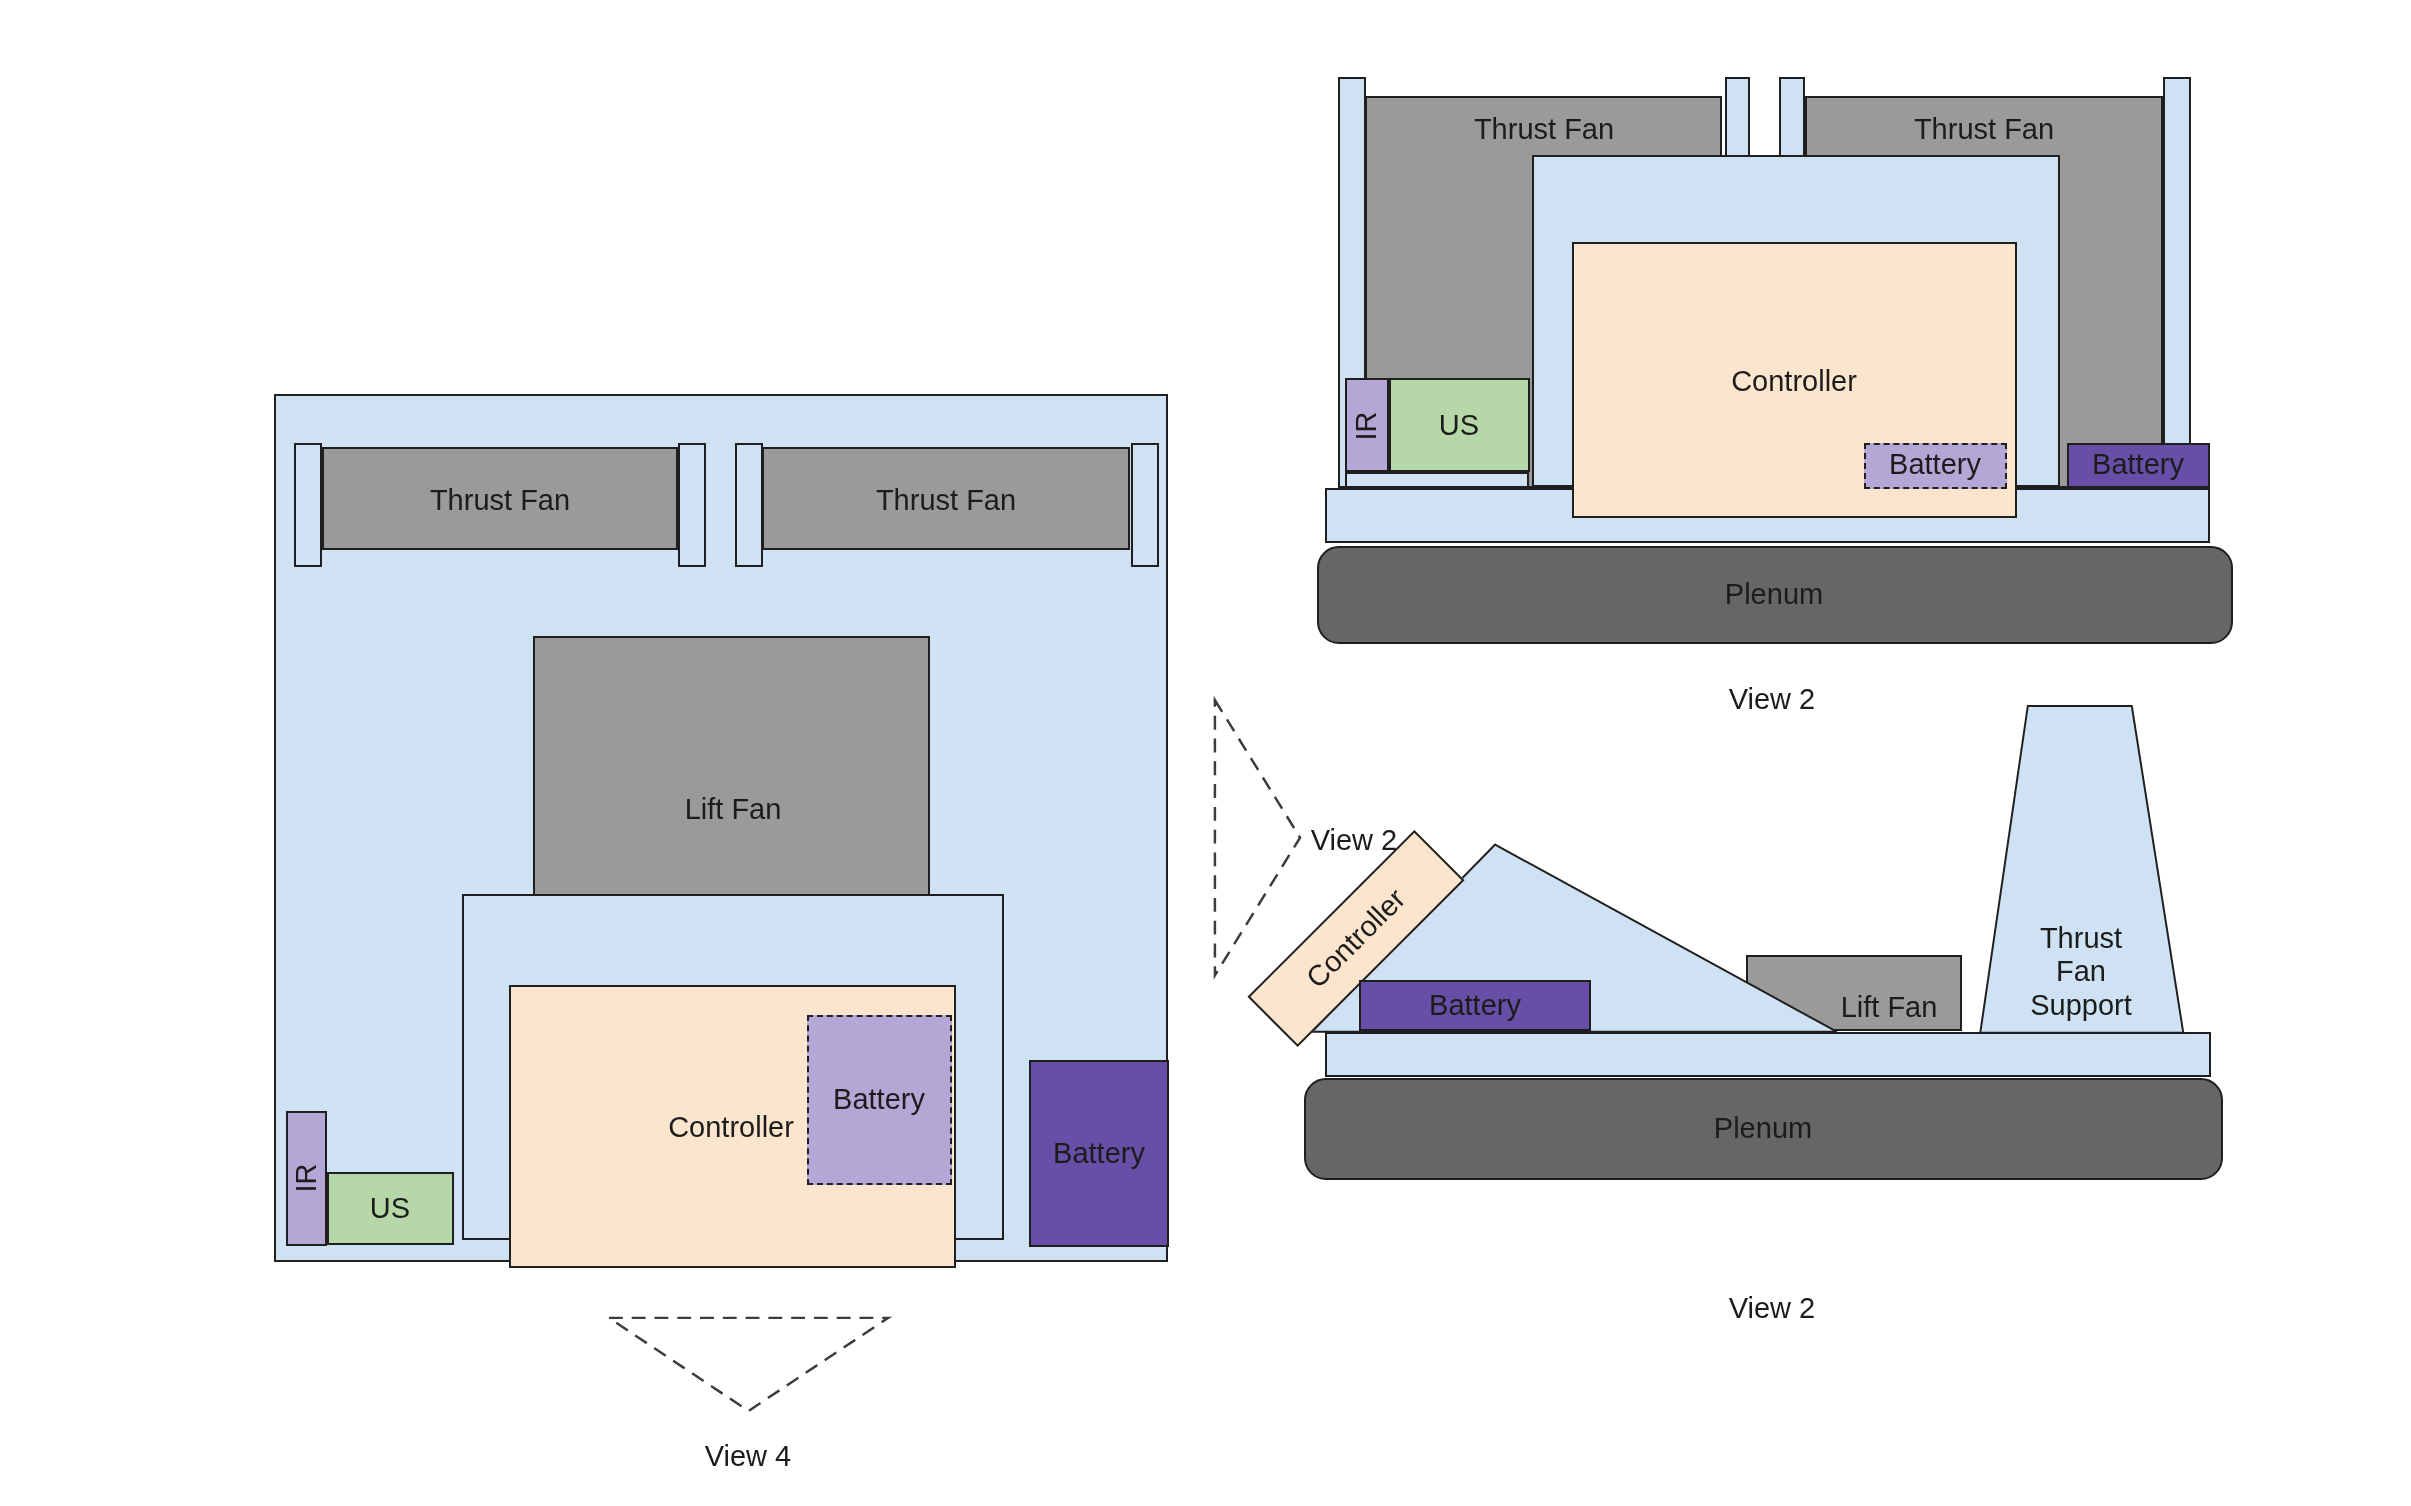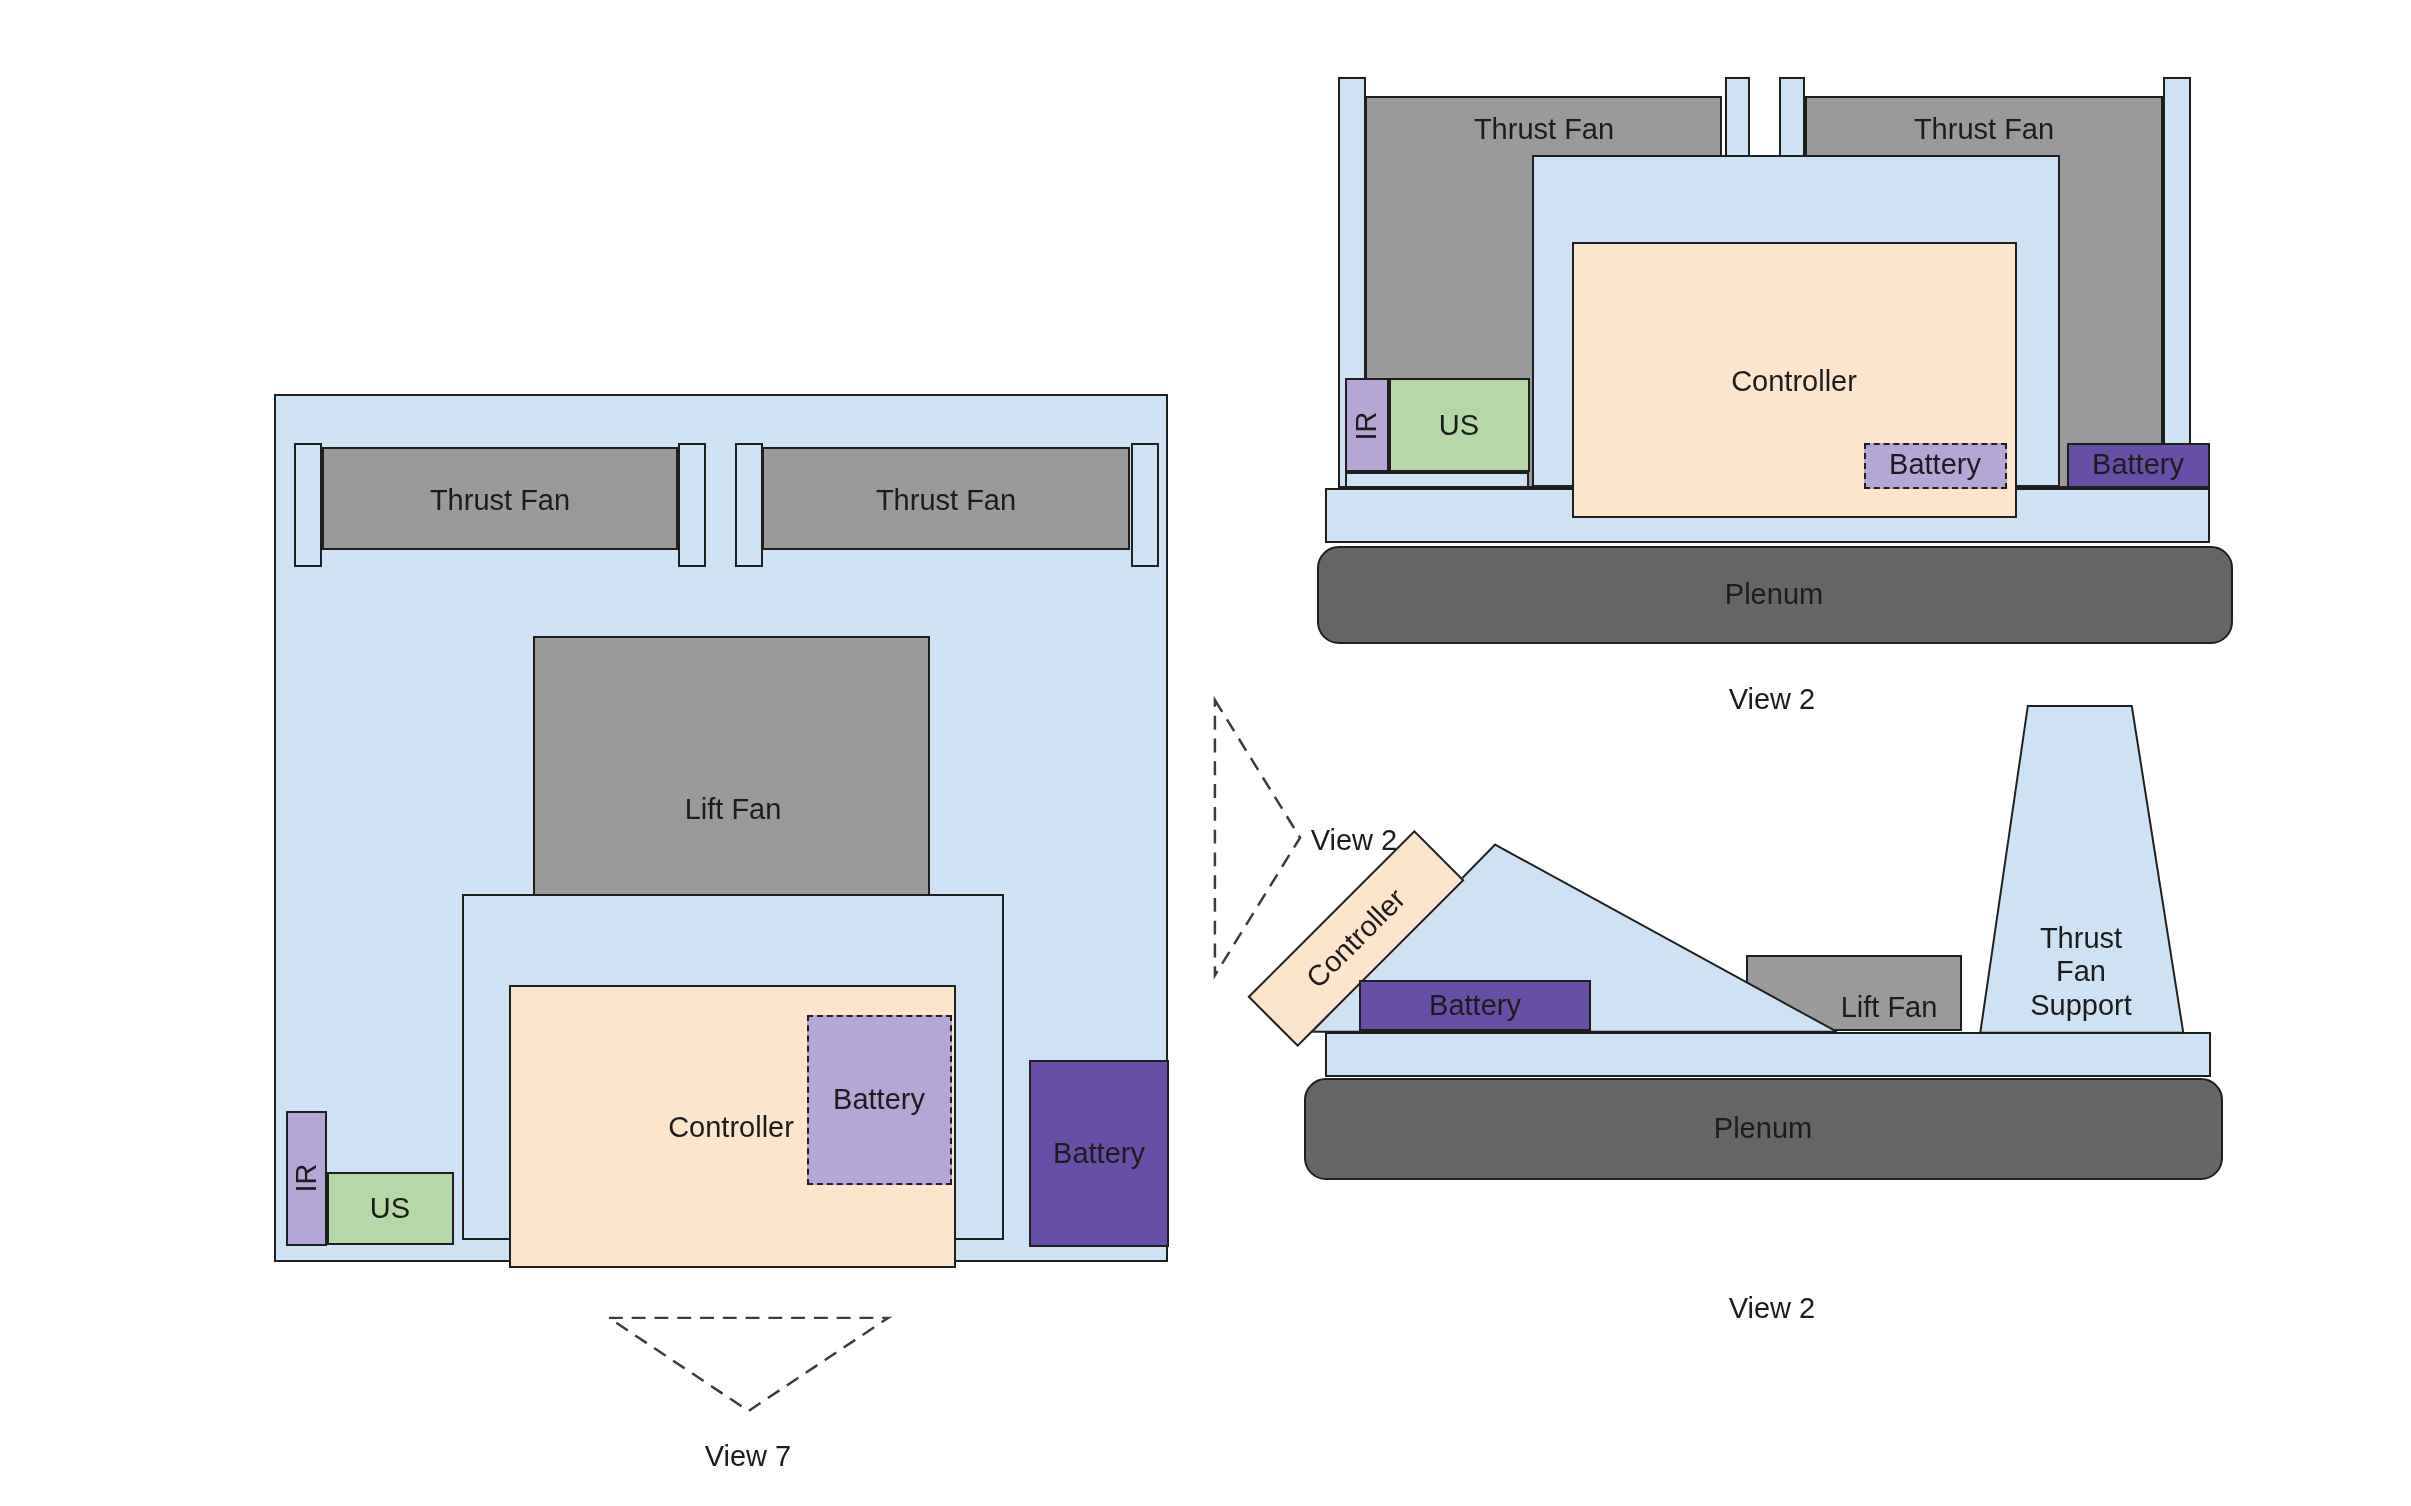--- a/index.html
+++ b/index.html
@@ -53,21 +53,21 @@
   <div class="abs dpurple outline" style="left:1029px;top:1060px;width:140px;height:187px;z-index:4;"></div>
 
   <div class="label" style="left:500px;top:501px;">Thrust Fan</div>
   <div class="label" style="left:946px;top:501px;">Thrust Fan</div>
   <div class="label" style="left:733px;top:810px;">Lift Fan</div>
   <div class="label" style="left:731px;top:1128px;">Controller</div>
   <div class="label" style="left:879px;top:1100px;">Battery</div>
   <div class="label rot" style="left:307px;top:1178px;">IR</div>
   <div class="label" style="left:390px;top:1209px;">US</div>
   <div class="label" style="left:1099px;top:1154px;">Battery</div>
-  <div class="label" style="left:748px;top:1457px;">View 7</div>
+  <div class="label" style="left:748px;top:1457px;">View 4</div>
 
   <div class="abs darkgray outline rounded" style="left:1317px;top:546px;width:916px;height:98px;z-index:1;"></div>
 
   <div class="abs gray outline" style="left:1365px;top:96px;width:357px;height:392px;z-index:2;"></div>
   <div class="abs gray outline" style="left:1805px;top:96px;width:358px;height:392px;z-index:2;"></div>
 
   <div class="abs blue outline" style="left:1338px;top:77px;width:28px;height:411px;z-index:2;"></div>
   <div class="abs blue outline" style="left:1725px;top:77px;width:25px;height:81px;z-index:2;"></div>
   <div class="abs blue outline" style="left:1779px;top:77px;width:26px;height:81px;z-index:2;"></div>
   <div class="abs blue outline" style="left:2163px;top:77px;width:28px;height:411px;z-index:2;"></div>

